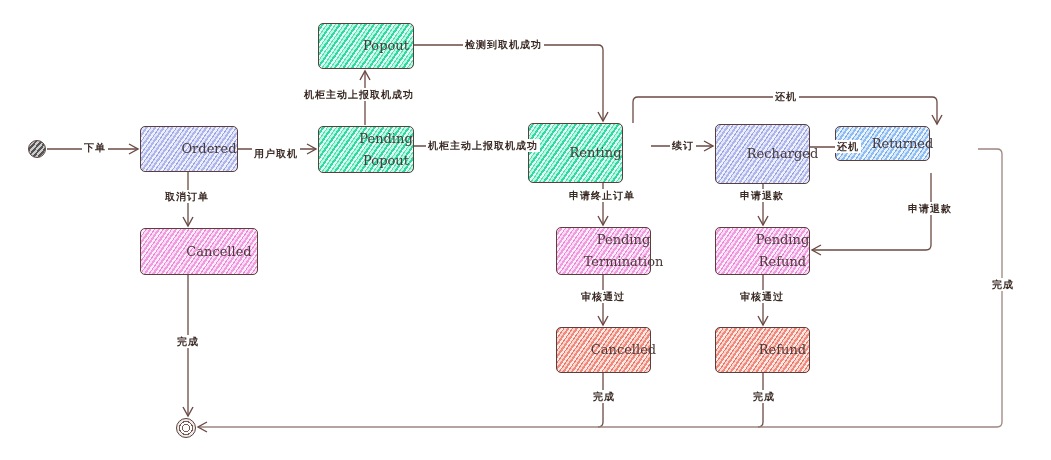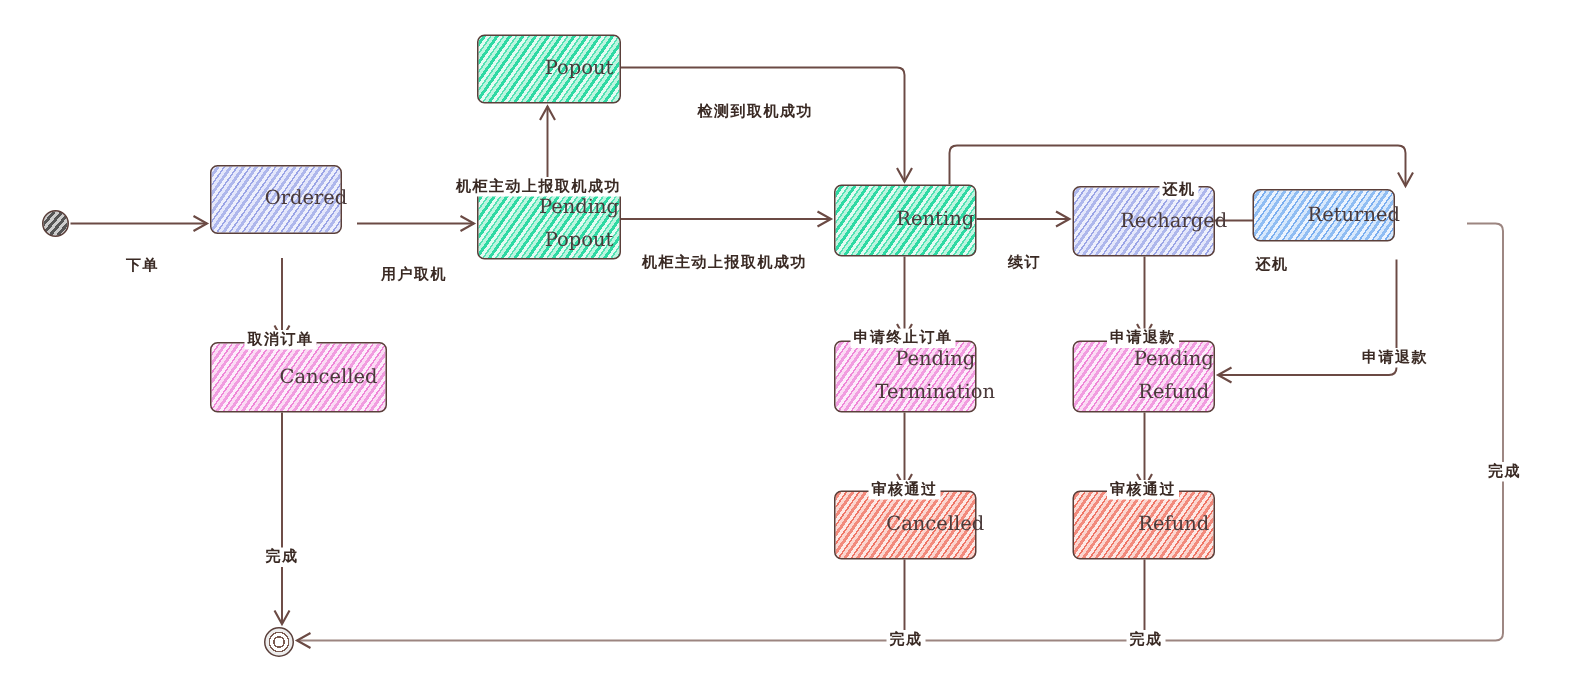--- a/index.html
+++ b/index.html
@@ -8,21 +8,21 @@
   .node { position:absolute; box-sizing:border-box; border:1.6px solid #5a3f3a; border-radius:5px;
           display:flex; align-items:center; justify-content:center; text-align:center;
           font-family:"DejaVu Serif","Liberation Serif",serif; font-size:13px; color:#4a3a3a; line-height:22px;padding-left:40px; }
   .node span { position:relative; z-index:2; }
   .hatch-blue   { background:repeating-linear-gradient(-55deg,#aeb7ec 0 2px,#e4e7fb 2px 4px,#9aa4e6 4px 5px,#eef0fc 5px 7px); }
   .hatch-green  { background:repeating-linear-gradient(-55deg,#2fd9a3 0 2px,#bdf5e0 2px 4px,#53e2b4 4px 5px,#e3fbf2 5px 7px); }
   .hatch-pink   { background:repeating-linear-gradient(-55deg,#f19ce0 0 2px,#fbdcf4 2px 4px,#ef86d8 4px 5px,#fdeefb 5px 7px); }
   .hatch-red    { background:repeating-linear-gradient(-55deg,#f28a7c 0 2px,#fbd6d0 2px 4px,#ef7565 4px 5px,#fde9e6 5px 7px); }
   .hatch-sky    { background:repeating-linear-gradient(-55deg,#8fbdf3 0 2px,#d8e9fc 2px 4px,#7aaef0 4px 5px,#ecf4fe 5px 7px); }
   .lbl { position:absolute; font-family:"DejaVu Sans","Liberation Sans",sans-serif; font-size:10px; font-weight:bold;
-         color:#3a2a24; background:#ffffff; padding:0 2px; white-space:nowrap; letter-spacing:1px; line-height:13px;margin-top:30px; }
+         color:#3a2a24; background:#ffffff; padding:0 2px; white-space:nowrap; letter-spacing:1px; line-height:13px; }
   .start { position:absolute; left:28px; top:140px; width:18px; height:18px; border-radius:50%; border:1.5px solid #5a3f3a;
            background:repeating-linear-gradient(-50deg,#555 0 2px,#ccc 2px 4px); box-sizing:border-box; }
   .end { position:absolute; left:176px; top:418px; width:20px; height:20px; border-radius:50%; border:1.5px solid #5a3f3a;
          box-sizing:border-box; background:radial-gradient(circle,#fff 0 3px,#7a5a50 3px 4px,#fff 4px 6px,#7a5a50 6px 7px,#eee 7px); }
 </style>
 </head>
 <body>
 
 <svg id="canvas" viewBox="0 0 1051 460">
   <defs>
@@ -66,39 +66,39 @@
 
     <path d="M763,373 L763,422 Q763,427 758,427"></path>
 
     <path d="M978,149 L997,149 Q1002,149 1002,154 L1002,422 Q1002,427 997,427 L198,427" marker-end="url(#arr)" stroke="#9c8580"></path>
   </g>
 </svg>
 
 <div class="start"></div>
 <div class="end"></div>
 
-<div class="node hatch-blue" style="left:140px;top:110px;width:88px;height:46px;">
+<div class="node hatch-blue" style="left:140px;top:126px;width:98px;height:46px;">
   <span>Ordered</span>
 </div>
 <div class="node hatch-pink" style="left:140px;top:228px;width:118px;height:47px;">
   <span>Cancelled</span>
 </div>
 <div class="node hatch-green" style="left:318px;top:126px;width:96px;height:47px;">
   <span>
     <span>Pending</span><br>
     <span>Popout</span>
   </span>
 </div>
 <div class="node hatch-green" style="left:318px;top:23px;width:96px;height:46px;">
   <span>Popout</span>
 </div>
-<div class="node hatch-green" style="left:556px;top:123px;width:95px;height:48px;">
+<div class="node hatch-green" style="left:528px;top:123px;width:95px;height:60px;">
   <span>Renting</span>
 </div>
-<div class="node hatch-blue" style="left:715px;top:124px;width:95px;height:47px;">
+<div class="node hatch-blue" style="left:715px;top:124px;width:95px;height:60px;">
   <span>Recharged</span>
 </div>
 <div class="node hatch-sky" style="left:835px;top:126px;width:95px;height:35px;">
   <span>Returned</span>
 </div>
 <div class="node hatch-pink" style="left:556px;top:227px;width:95px;height:48px;">
   <span>
     <span>Pending</span><br>
     <span>Termination</span>
   </span>

